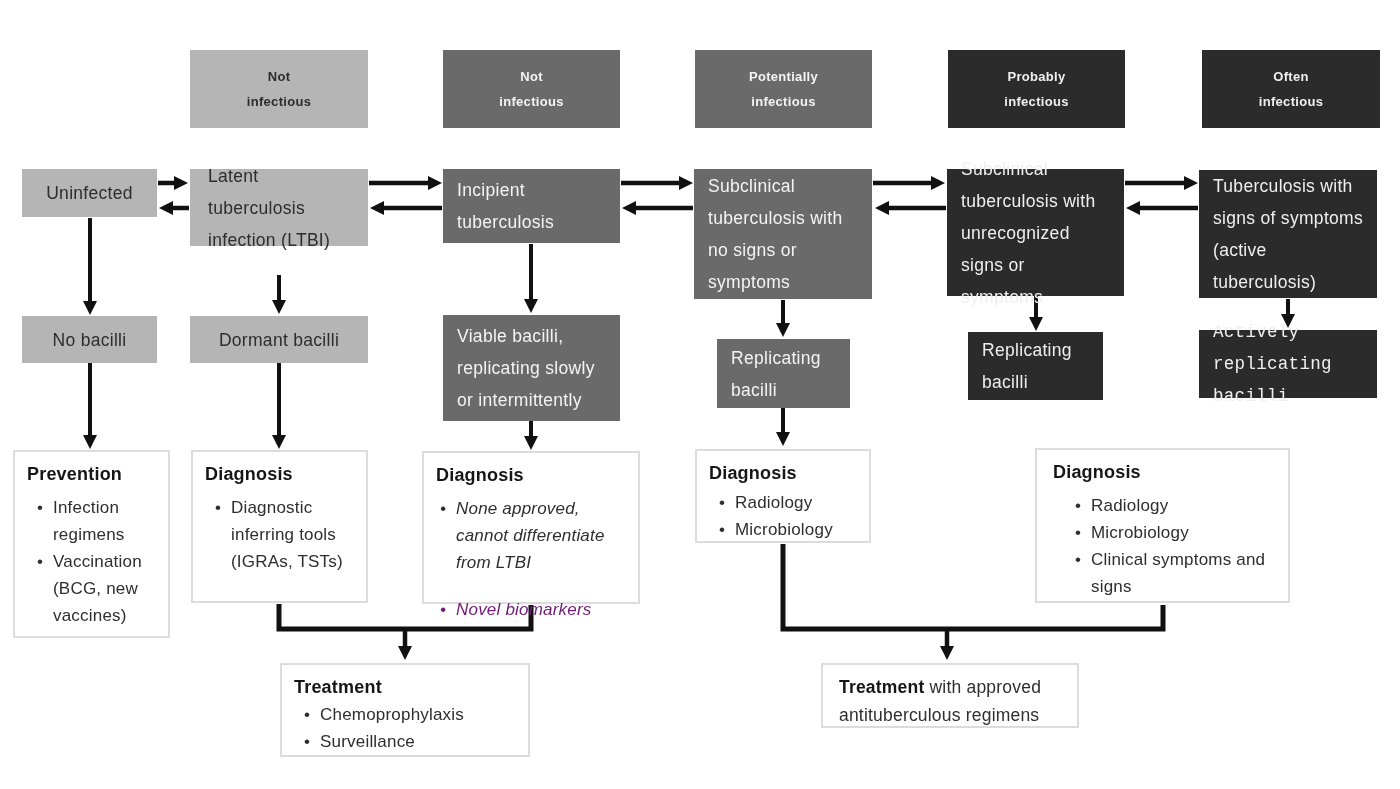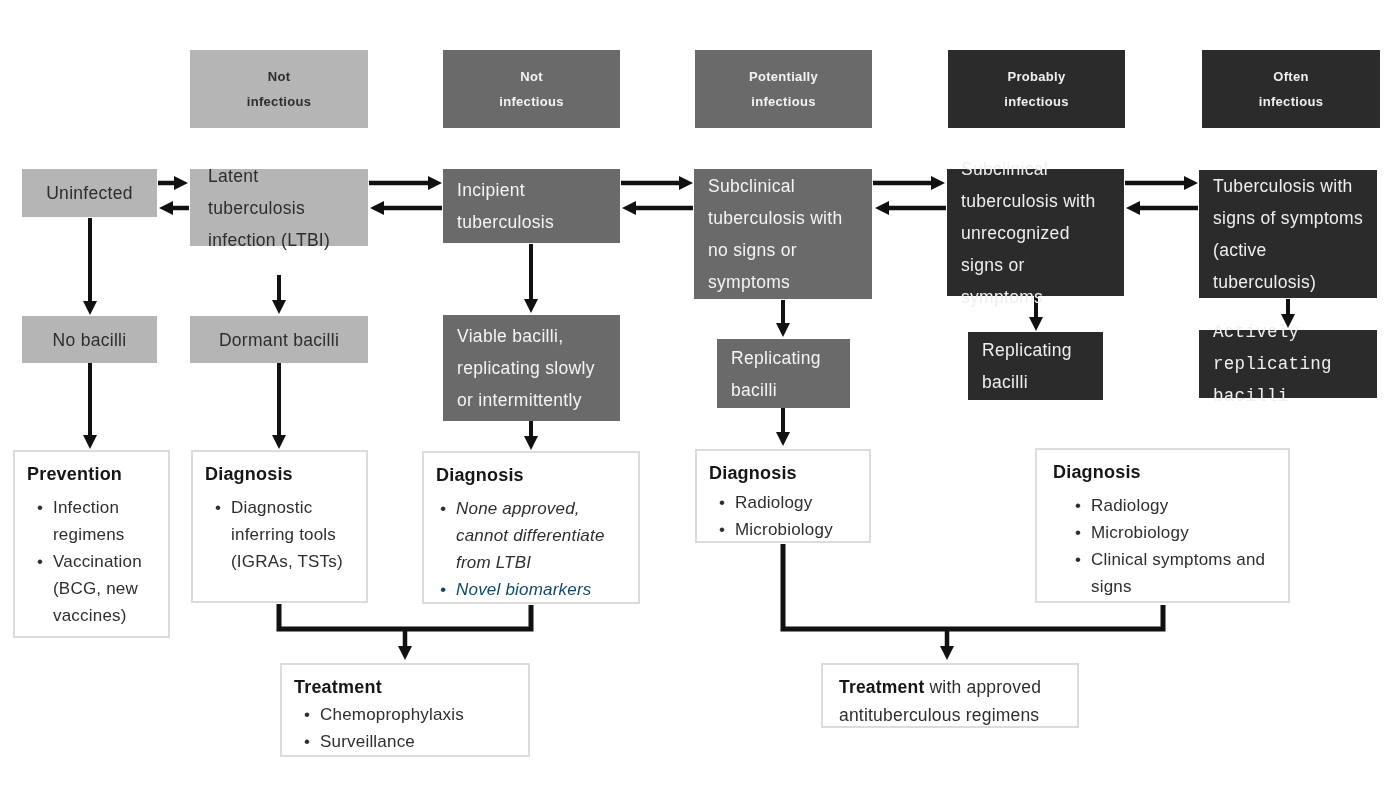--- a/index.html
+++ b/index.html
@@ -23,21 +23,21 @@
   .stage.pad18{padding:2px 18px;}
   .center{justify-content:center;text-align:center;padding:2px 6px;}
   .wbox{
     background:#ffffff;border:2px solid #dcdcdc;color:#242424;
     padding:10px 10px 8px 12px;font-size:17px;letter-spacing:.2px;
   }
   .wbox .title{font-weight:bold;font-size:18px;line-height:24px;color:#161616;}
   .wbox ul{list-style:none;margin:8px 0 0 10px;padding:0;}
   .wbox li{position:relative;padding-left:16px;line-height:27px;color:#2e2e2e;}
   .wbox li::before{content:"\2022";position:absolute;left:0;top:0;}
-  .wbox li.blue{color:#0c4a6e;}
+  .wbox li.blue{color:#701a75;margin-top:20px;}
   .t2text{font-size:17.5px;line-height:28px;padding:2px 2px 0 4px;color:#2e2e2e;}
   .t2text .b{font-weight:bold;color:#161616;}
 </style>
 </head>
 <body>
 
 <div class="canvas">
 
   <svg class="arrows" viewBox="0 0 1400 789">
     <defs>

